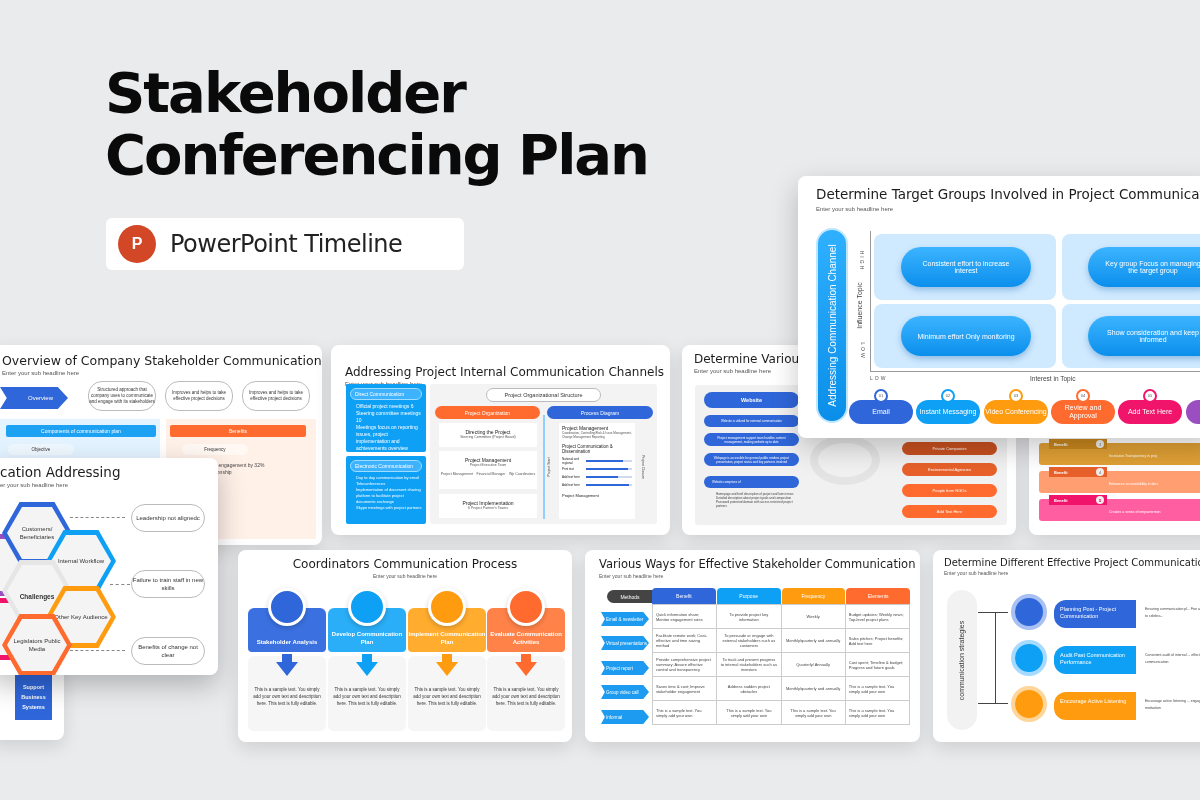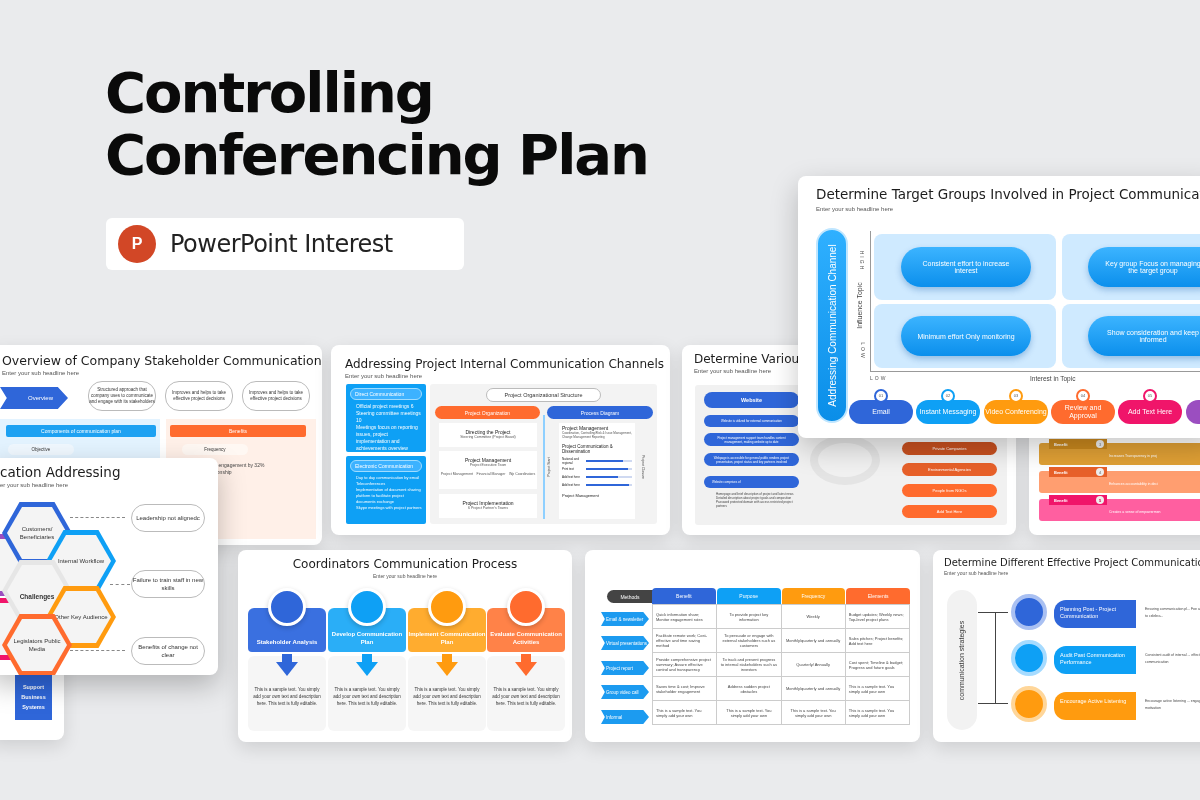--- a/index.html
+++ b/index.html
@@ -36,26 +36,26 @@
 
 table.ways{border-collapse:collapse;font-size:4px;color:#444}
 table.ways td{border:1px solid #ccc;height:24px;padding:1px 3px;vertical-align:middle}
 .hcell{height:16px;border-radius:4px 4px 0 0;color:#fff;font-size:5px;display:flex;align-items:center;justify-content:center}
 .method{position:absolute;left:16px;width:48px;height:14px;background:#1c9bf0;color:#fff;font-size:4.5px;display:flex;align-items:center;padding-left:5px;clip-path:polygon(0 0,88% 0,100% 50%,88% 100%,0 100%,8% 50%)}
 </style>
 </head>
 <body>
 
 <div class="title">
-  <div>Controlling</div>
+  <div>Stakeholder</div>
   <div>Conferencing Plan</div>
 </div>
 <div class="badge">
   <div class="ppt">P</div>
-  <span class="t">PowerPoint Interest</span>
+  <span class="t">PowerPoint Timeline</span>
 </div>
 
 <div class="card" style="left:-10px;top:345px;width:332px;height:200px">
   <div style="padding:8px 0 0 12px">
     <h3 style="font-size:12.5px">Overview of Company Stakeholder Communication Plan</h3>
     <div class="sub">Enter your sub headline here</div>
   </div>
   <div style="position:absolute;left:10px;top:42px;width:68px;height:22px;background:#2f66d9;clip-path:polygon(0 0,85% 0,100% 50%,85% 100%,0 100%,10% 50%);color:#fff;font-size:6px;display:flex;align-items:center;padding-left:28px">
     <span>Overview</span>
   </div>
@@ -72,21 +72,21 @@
   <div class="tiny" style="position:absolute;left:216px;top:124px;color:#444">relationship</div>
 </div>
 
 <div class="card" style="left:-10px;top:600px;width:74px;height:140px">
   <div style="position:absolute;left:25px;top:70px;width:37px;height:50px;background:#2f66d9;color:#fff;font-size:5.5px;font-weight:bold;text-align:center;padding-top:12px;line-height:10px">
     <span>Support Business Systems</span>
   </div>
 </div>
 
 <div class="card" style="left:331px;top:345px;width:339px;height:190px">
-  <div style="padding:12px 0 0 14px">
+  <div style="padding:20px 0 0 14px">
     <h3 style="font-size:12px">Addressing Project Internal Communication Channels</h3>
     <div class="sub">Enter your sub headline here</div>
   </div>
   <div style="position:absolute;left:15px;top:39px;width:80px;height:68px;background:#0ea0f5;border-radius:2px;padding:4px;color:#fff">
     <div style="font-size:5px;border:1px solid #9fdcff;border-radius:6px;padding:2px 4px;background:#3db2ff">Direct Communication</div>
     <div class="tiny" style="margin-top:3px;padding-left:6px">
       <div>Official project meetings 6</div>
       <div>Steering committee meetings 10</div>
       <div>Meetings focus on reporting issues, project implementation and achievements overview</div>
     </div>
@@ -319,20 +319,24 @@
     <div class="hd" style="background:#ff8248">Evaluate Communication Activities</div>
     <div class="body">
         <div class="shaft" style="background:#ff6b2e"></div>
         <div class="arrow" style="border-top-color:#ff6b2e"></div>
         <div class="txt">This is a sample text. You simply add your own text and description here. This text is fully editable.</div>
       </div>
   </div>
 </div>
 
 <div class="card" style="left:585px;top:550px;width:335px;height:192px">
+  <div style="padding:7px 0 0 14px">
+    <h3 style="font-size:11.5px">Various Ways for Effective Stakeholder Communication</h3>
+    <div class="sub" style="font-size:5px">Enter your sub headline here</div>
+  </div>
   <div class="pill" style="position:absolute;left:22px;top:40px;width:46px;height:13px;background:#444;font-size:5px;border-radius:7px 0 0 7px">Methods</div>
   <div style="position:absolute;left:67px;top:38px;width:258px;display:flex;gap:1px">
     <div class="hcell" style="flex:1;background:#2f66d9">Benefit</div>
     <div class="hcell" style="flex:1;background:#0ea0f5">Purpose</div>
     <div class="hcell" style="flex:1;background:#ff9b0f">Frequency</div>
     <div class="hcell" style="flex:1;background:#ff6b2e">Elements</div>
   </div>
   <div class="method" style="top:62px">Email &amp; newsletter</div>
   <div class="method" style="top:86px">Virtual presentations</div>
   <div class="method" style="top:111px">Project report</div>

